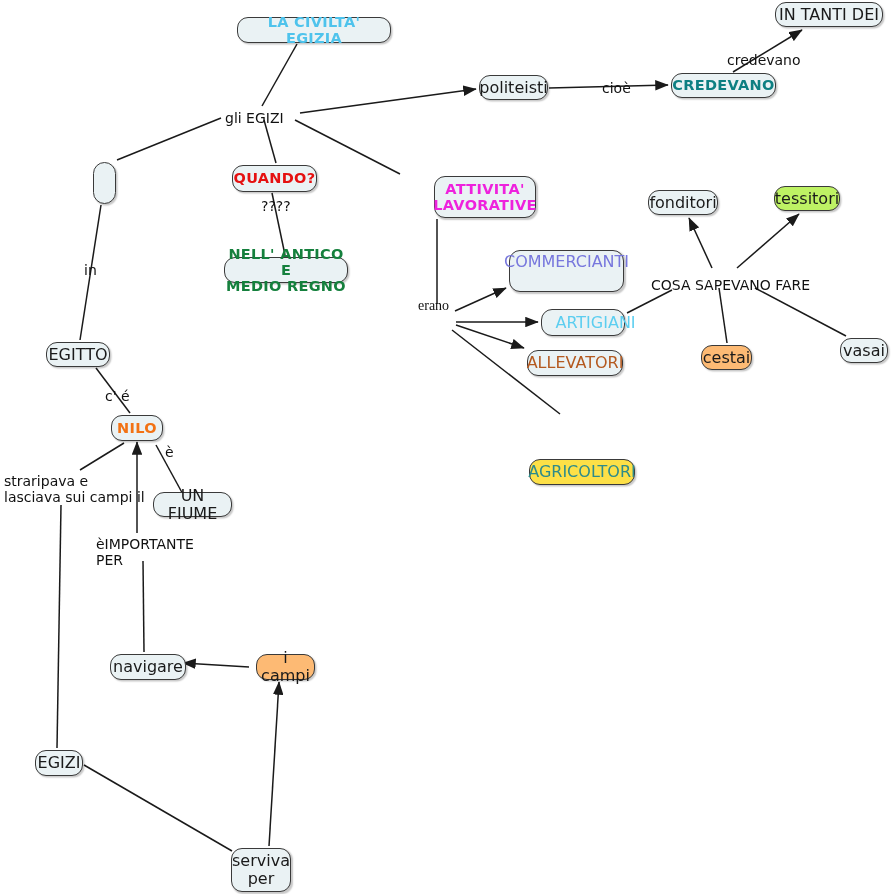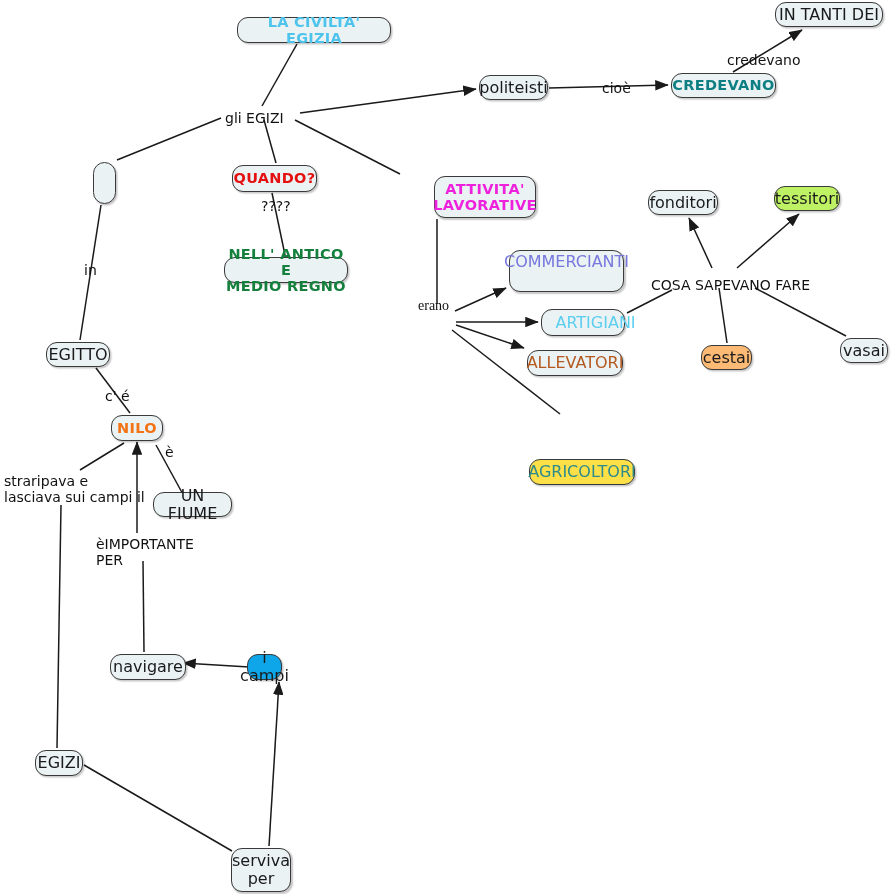--- a/index.html
+++ b/index.html
@@ -119,21 +119,21 @@
       <div class="node" style="left: 527px; top: 350px; width: 96px; height: 26px; color: rgb(180, 89, 31); background: rgb(234, 242, 244); border-color: rgb(58, 58, 58);"><span>ALLEVATORI</span></div>
       <div class="node" style="left: 529px; top: 415px; width: 106px; height: 26px; color: rgb(46, 139, 139); background: #fde047; border-color: rgb(58, 58, 58); margin-top: 44px;"><span>AGRICOLTORI</span></div>
       <div class="node" style="left: 648px; top: 190px; width: 70px; height: 25px; color: rgb(26, 26, 26); background: rgb(234, 242, 244); border-color: rgb(58, 58, 58);"><span>fonditori</span></div>
       <div class="node" style="left: 774px; top: 186px; width: 66px; height: 25px; color: rgb(26, 26, 26); background: #bef264; border-color: rgb(58, 58, 58);"><span>tessitori</span></div>
       <div class="node" style="left: 701px; top: 345px; width: 51px; height: 25px; color: rgb(26, 26, 26); background: #fdba74; border-color: rgb(58, 58, 58);"><span>cestai</span></div>
       <div class="node" style="left: 840px; top: 338px; width: 48px; height: 25px; color: rgb(26, 26, 26); background: rgb(234, 242, 244); border-color: rgb(58, 58, 58);"><span>vasai</span></div>
       <div class="node" style="left: 46px; top: 342px; width: 64px; height: 25px; color: rgb(26, 26, 26); background: rgb(234, 242, 244); border-color: rgb(58, 58, 58);"><span>EGITTO</span></div>
       <div class="node bold" style="left: 111px; top: 415px; width: 52px; height: 26px; color: rgb(242, 114, 20); background: rgb(234, 242, 244); border-color: rgb(58, 58, 58);"><span>NILO</span></div>
       <div class="node" style="left: 153px; top: 492px; width: 79px; height: 25px; color: rgb(26, 26, 26); background: rgb(234, 242, 244); border-color: rgb(58, 58, 58);"><span>UN FIUME</span></div>
       <div class="node" style="left: 110px; top: 654px; width: 76px; height: 26px; color: rgb(26, 26, 26); background: rgb(234, 242, 244); border-color: rgb(58, 58, 58);"><span>navigare</span></div>
-      <div class="node" style="left: 247px; top: 654px; width: 35px; height: 26px; color: rgb(26, 26, 26); background: #0ea5e9; border-color: rgb(58, 58, 58);"><span>i campi</span></div>
+      <div class="node" style="left: 256px; top: 654px; width: 59px; height: 26px; color: rgb(26, 26, 26); background: #fdba74; border-color: rgb(58, 58, 58);"><span>i campi</span></div>
       <div class="node" style="left: 35px; top: 750px; width: 48px; height: 26px; color: rgb(26, 26, 26); background: rgb(234, 242, 244); border-color: rgb(58, 58, 58);"><span>EGIZI</span></div>
       <div class="node" style="left: 231px; top: 848px; width: 60px; height: 44px; color: rgb(26, 26, 26); background: rgb(234, 242, 244); border-color: rgb(58, 58, 58);"><span>serviva
 per</span></div>
     </div>
   <div id="label-layer">
       <div class="label left" style="left: 225px; top: 110px;">gli EGIZI</div>
       <div class="label left" style="left: 602px; top: 80px;">cioè</div>
       <div class="label left" style="left: 727px; top: 52px;">credevano</div>
       <div class="label left" style="left: 261px; top: 198px;">????</div>
       <div class="label left" style="left: 418px; top: 298px; font-family: Liberation Serif, serif;">erano</div>

